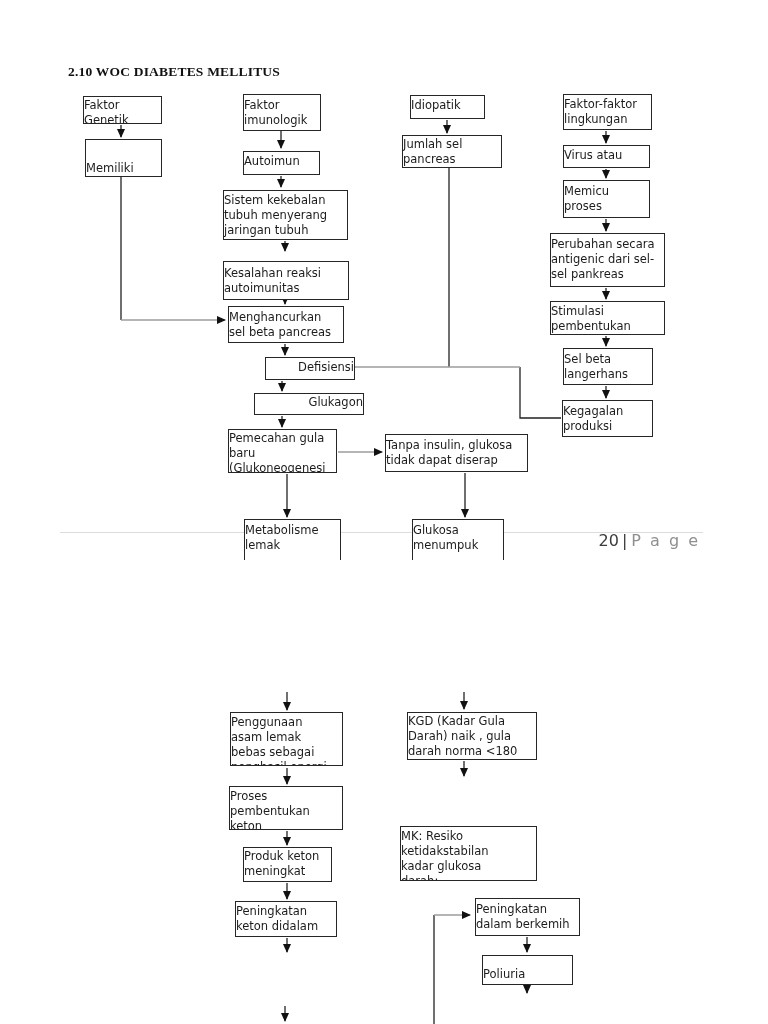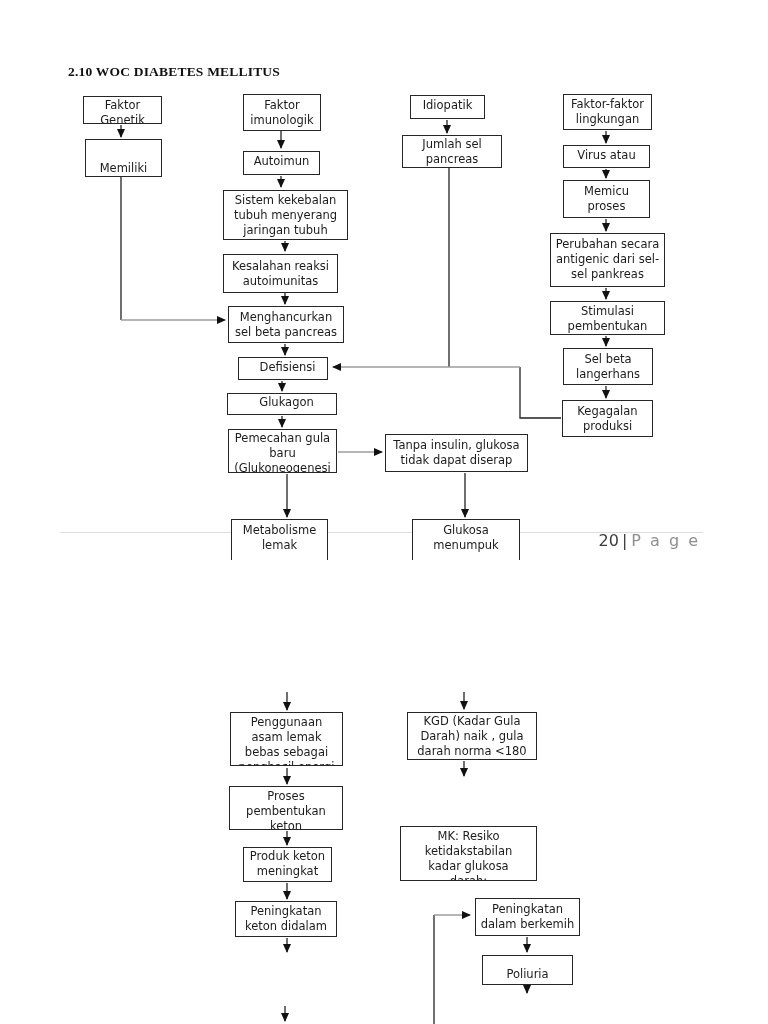--- a/index.html
+++ b/index.html
@@ -22,24 +22,24 @@
     font-size:16px;color:#3c3c3c;white-space:nowrap;
   }
   .footer-text .pg-label{color:#8f8f8f;letter-spacing:2px;margin-left:4px;}
   .footer-text .pg-sep{color:#3c3c3c;margin-left:3px;}
   svg.connectors{position:absolute;left:0;top:0;z-index:1;}
   svg.connectors line,svg.connectors polyline{stroke:#222;stroke-width:1.3;fill:none;}
   svg.connectors .gray{stroke:#9c9c9c;}
   .node{
     position:absolute;box-sizing:border-box;background:#fff;
     border:1.4px solid #262626;color:#1c1c1c;
-    font-size:11.5px;line-height:15px;text-align:center;
+    font-size:11.5px;line-height:15px;text-align:left;
     white-space:pre-line;overflow:hidden;z-index:2;
   }
-  .ta-l{text-align:center;padding-left:9px;}
+  .ta-l{text-align:right;padding-left:9px;margin-left:27px;}
   .bold{font-weight:normal;margin-top:48px;}
   .b2{border-width:1.8px;}
   .cut-b{border-bottom:none;}
 </style>
 </head>
 <body>
 
 <div id="page">
 
   <div class="doc-title">2.10 WOC DIABETES MELLITUS</div>
@@ -99,21 +99,21 @@
   <div class="node" style="left:83px;top:96px;width:79px;height:28px;padding-top:1px">Faktor
 Genetik</div>
   <div class="node" style="left:85px;top:139px;width:77px;height:38px;padding-top:21px">Memiliki
 tipe</div>
   <div class="node" style="left:243px;top:94px;width:78px;height:37px;padding-top:3px">Faktor
 imunologik</div>
   <div class="node" style="left:243px;top:151px;width:77px;height:24px;padding-top:2px">Autoimun</div>
   <div class="node" style="left:223px;top:190px;width:125px;height:50px;padding-top:2px">Sistem kekebalan
 tubuh menyerang
 jaringan tubuh</div>
-  <div class="node" style="left:223px;top:254px;width:115px;height:39px;padding-top:4px">Kesalahan reaksi
+  <div class="node" style="left:223px;top:261px;width:126px;height:39px;padding-top:4px">Kesalahan reaksi
 autoimunitas</div>
   <div class="node" style="left:228px;top:306px;width:116px;height:37px;padding-top:3px">Menghancurkan
 sel beta pancreas</div>
   <div class="node ta-l" style="left:238px;top:357px;width:90px;height:23px;padding-top:2px">Defisiensi</div>
   <div class="node ta-l" style="left:227px;top:393px;width:110px;height:22px;padding-top:1px">Glukagon</div>
   <div class="node" style="left:228px;top:429px;width:109px;height:44px;padding-top:1px">Pemecahan gula
 baru
 (Glukoneogenesi</div>
   <div class="node" style="left:410px;top:95px;width:75px;height:24px;padding-top:2px">Idiopatik</div>
   <div class="node" style="left:402px;top:135px;width:100px;height:33px;padding-top:1px">Jumlah sel
@@ -127,23 +127,23 @@
 antigenic dari sel-
 sel pankreas</div>
   <div class="node" style="left:550px;top:301px;width:115px;height:34px;padding-top:2px">Stimulasi
 pembentukan</div>
   <div class="node" style="left:563px;top:348px;width:90px;height:37px;padding-top:3px">Sel beta
 langerhans</div>
   <div class="node" style="left:385px;top:434px;width:143px;height:38px;padding-top:3px">Tanpa insulin, glukosa
 tidak dapat diserap</div>
   <div class="node" style="left:562px;top:400px;width:91px;height:37px;padding-top:3px">Kegagalan
 produksi</div>
-  <div class="node cut-b" style="left:231px;top:519px;width:97px;height:41px;padding-top:3px">Metabolisme
+  <div class="node cut-b" style="left:244px;top:519px;width:97px;height:41px;padding-top:3px">Metabolisme
 lemak</div>
-  <div class="node cut-b" style="left:412px;top:519px;width:108px;height:41px;padding-top:3px">Glukosa
+  <div class="node cut-b" style="left:412px;top:519px;width:92px;height:41px;padding-top:3px">Glukosa
 menumpuk</div>
 
   <div class="node" style="left:230px;top:712px;width:113px;height:54px;padding-top:2px">Penggunaan
 asam lemak
 bebas sebagai
 penghasil energi</div>
   <div class="node" style="left:229px;top:786px;width:114px;height:44px;padding-top:2px">Proses
 pembentukan
 keton</div>
   <div class="node" style="left:243px;top:847px;width:89px;height:35px;padding-top:1px">Produk keton

